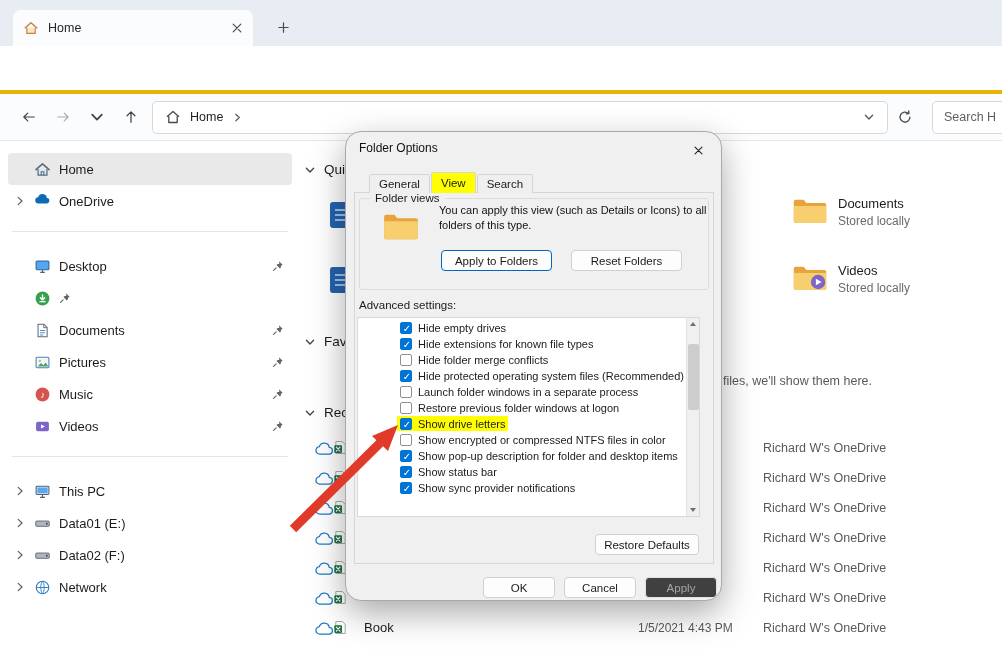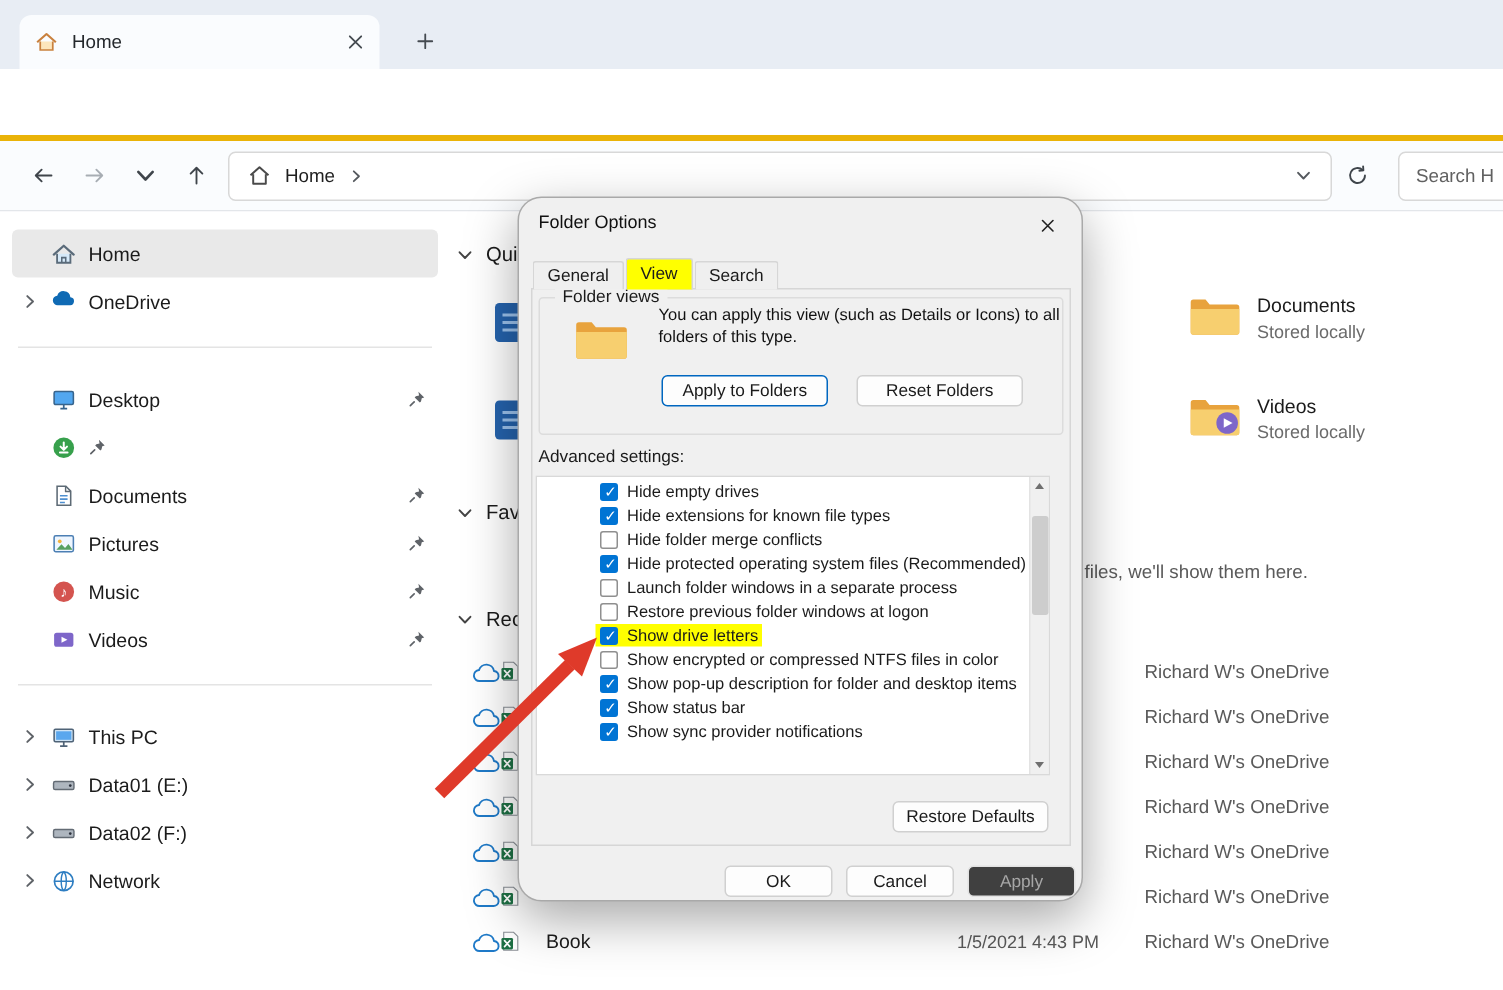--- a/index.html
+++ b/index.html
@@ -63,21 +63,21 @@
   .fr-ico{position:absolute;left:33px;top:7px;width:15px;height:15px;}
   .fr-name{position:absolute;left:64px;top:7px;font-size:13px;}
   .fr-date{position:absolute;left:338px;top:8px;font-size:12px;color:#5a5a5a;}
   .fr-owner{position:absolute;left:463px;top:8px;font-size:12.5px;color:#5a5a5a;}
 
   
   .dialog{position:absolute;left:345px;top:131px;width:377px;height:470px;background:#f0f0f0;border:1px solid #a9a9a9;border-radius:16px;box-shadow:0 12px 34px rgba(0,0,0,.34);z-index:10;font-size:11.5px;}
   .dlg-title{position:absolute;left:13px;top:9px;font-size:12px;color:#111;}
   .dlg-close{position:absolute;right:10px;top:7px;width:26px;height:22px;background:none;border:none;display:flex;align-items:center;justify-content:center;color:#222;cursor:pointer;}
   .dlg-close span{width:11px;height:11px;}
-  .dlg-tabs{position:absolute;left:9px;top:40px;height:21px;display:flex;align-items:flex-end;z-index:3;}
+  .dlg-tabs{position:absolute;left:23px;top:40px;height:21px;display:flex;align-items:flex-end;z-index:3;}
   .dtab{height:19px;line-height:18px;padding:0 9px;background:#efefef;border:1px solid #d6d6d6;border-bottom:none;margin-right:1px;font-size:11.5px;border-radius:2px 2px 0 0;cursor:pointer;}
   .dtab.active{height:21px;line-height:20px;position:relative;z-index:4;}
   .dlg-panel{position:absolute;left:8px;top:60px;width:360px;height:372px;border:1px solid #d6d6d6;}
   .groupbox{position:absolute;left:13px;top:66px;width:350px;height:92px;border:1px solid #dcdcdc;border-radius:3px;}
   .group-label{position:absolute;left:24px;top:60px;background:#f0f0f0;padding:0 5px;z-index:2;}
   .dlg-folder{position:absolute;left:36px;top:79px;width:38px;height:30px;}
   .dlg-desc{position:absolute;left:93px;top:71px;width:268px;font-size:11px;line-height:15px;color:#111;}
   .dbtn{position:absolute;height:21px;background:#fdfdfd;border:1px solid #d0d0d0;border-radius:4px;font-size:11.5px;font-family:inherit;color:#1a1a1a;cursor:pointer;}
   .dbtn.accent{border-color:#0067c0;}
   .dbtn.disabled{color:#a6a6a6;background:#404040;border-color:#e2e2e2;cursor:default;}

